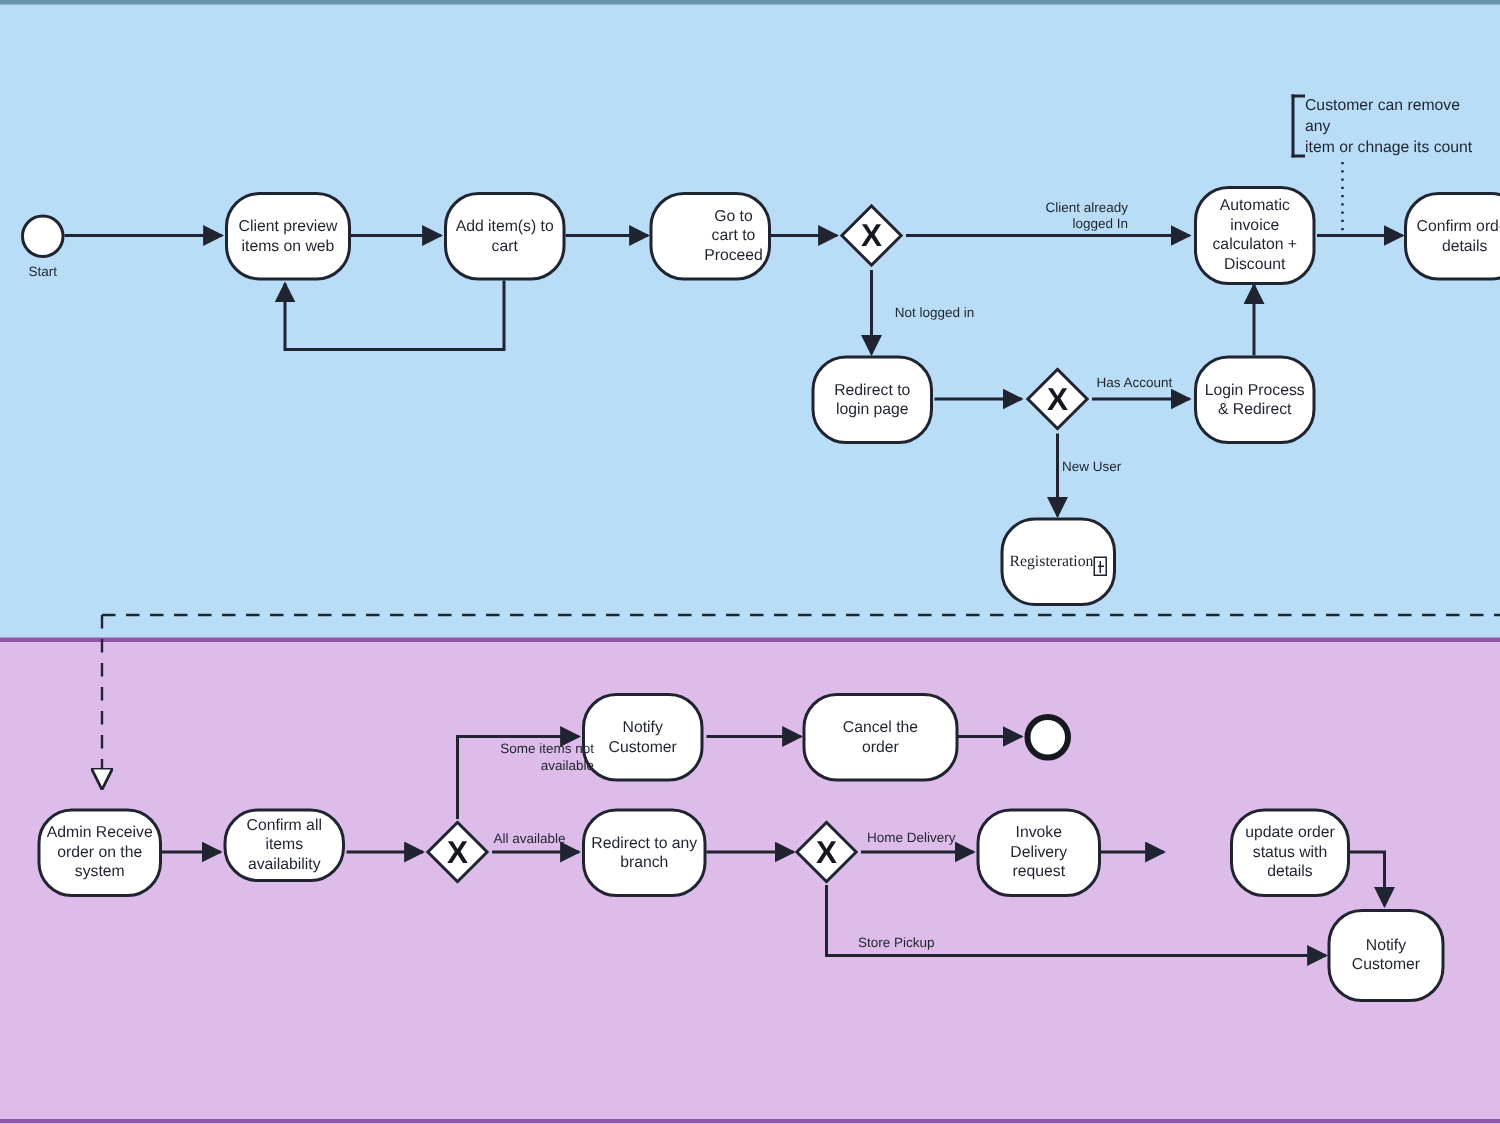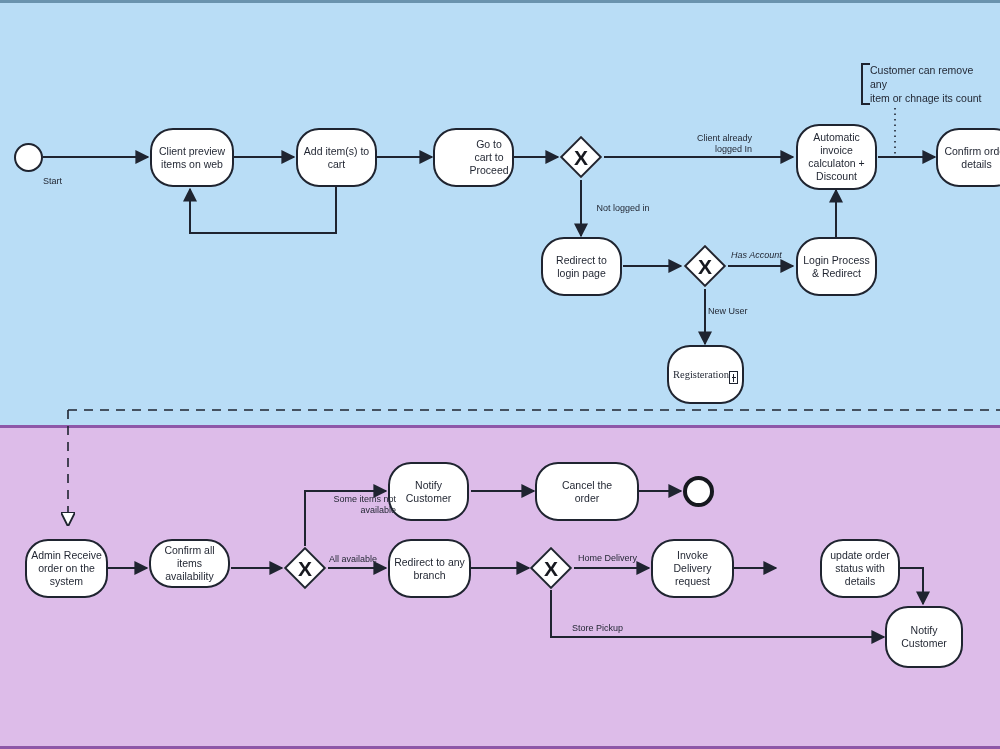--- a/index.html
+++ b/index.html
@@ -225,21 +225,21 @@
     <g stroke="#1f2430" stroke-width="1.6" fill="none" stroke-dasharray="9 7" marker-end="url(#openarrow)">
       <path d="M 68 410 L 68 525"></path>
     </g>
     <g stroke="#1f2430" stroke-width="1.6" fill="none">
       <path d="M 68 410 L 1000 410" stroke-dasharray="9 7"></path>
       <path d="M 895 108 L 895 157" stroke-dasharray="1.5 4"></path>
     </g>
   </svg>
 
   <div class="event event-start" style="left:14px; top:143px;"></div>
-  <div class="node-label" style="left:0px; top:176px; width:57px;padding-left:24px;">Start</div>
+  <div class="node-label" style="left:0px; top:176px; width:57px;">Start</div>
 
   <div class="task" style="left:150px; top:128px; width:84px; height:59px;">Client preview
 items on web</div>
 
   <div class="task" style="left:296px; top:128px; width:81px; height:59px;">Add item(s) to
 cart</div>
 
   <div class="task" style="left:433px; top:128px; width:81px; height:59px;padding-left:35px;">Go to cart to
 Proceed</div>
 
@@ -271,21 +271,21 @@
 
   <div class="task" style="left:936px; top:128px; width:81px; height:59px;">Confirm order
 details</div>
 
   <div class="annotation" style="left:861px; top:63px; width:132px; height:42px;">Customer can remove any
 item or chnage its count</div>
 
   <div class="edge-label" style="left:648px; top:133px; width:104px;">Client already
 logged In</div>
   <div class="edge-label" style="left:575px; top:203px; width:96px; text-align:center;">Not logged in</div>
-  <div class="edge-label" style="left:731px; top:250px; width:66px; text-align:left;font-style:italic;">Has Account</div>
+  <div class="edge-label" style="left:731px; top:250px; width:66px; text-align:left;">Has Account</div>
   <div class="edge-label" style="left:708px; top:306px; width:60px; text-align:left;">New User</div>
 
   <div class="task" style="left:25px; top:539px; width:83px; height:59px;">Admin Receive
 order on the
 system</div>
 
   <div class="task" style="left:149px; top:539px; width:81px; height:49px;">Confirm all
 items
 availability</div>
 

